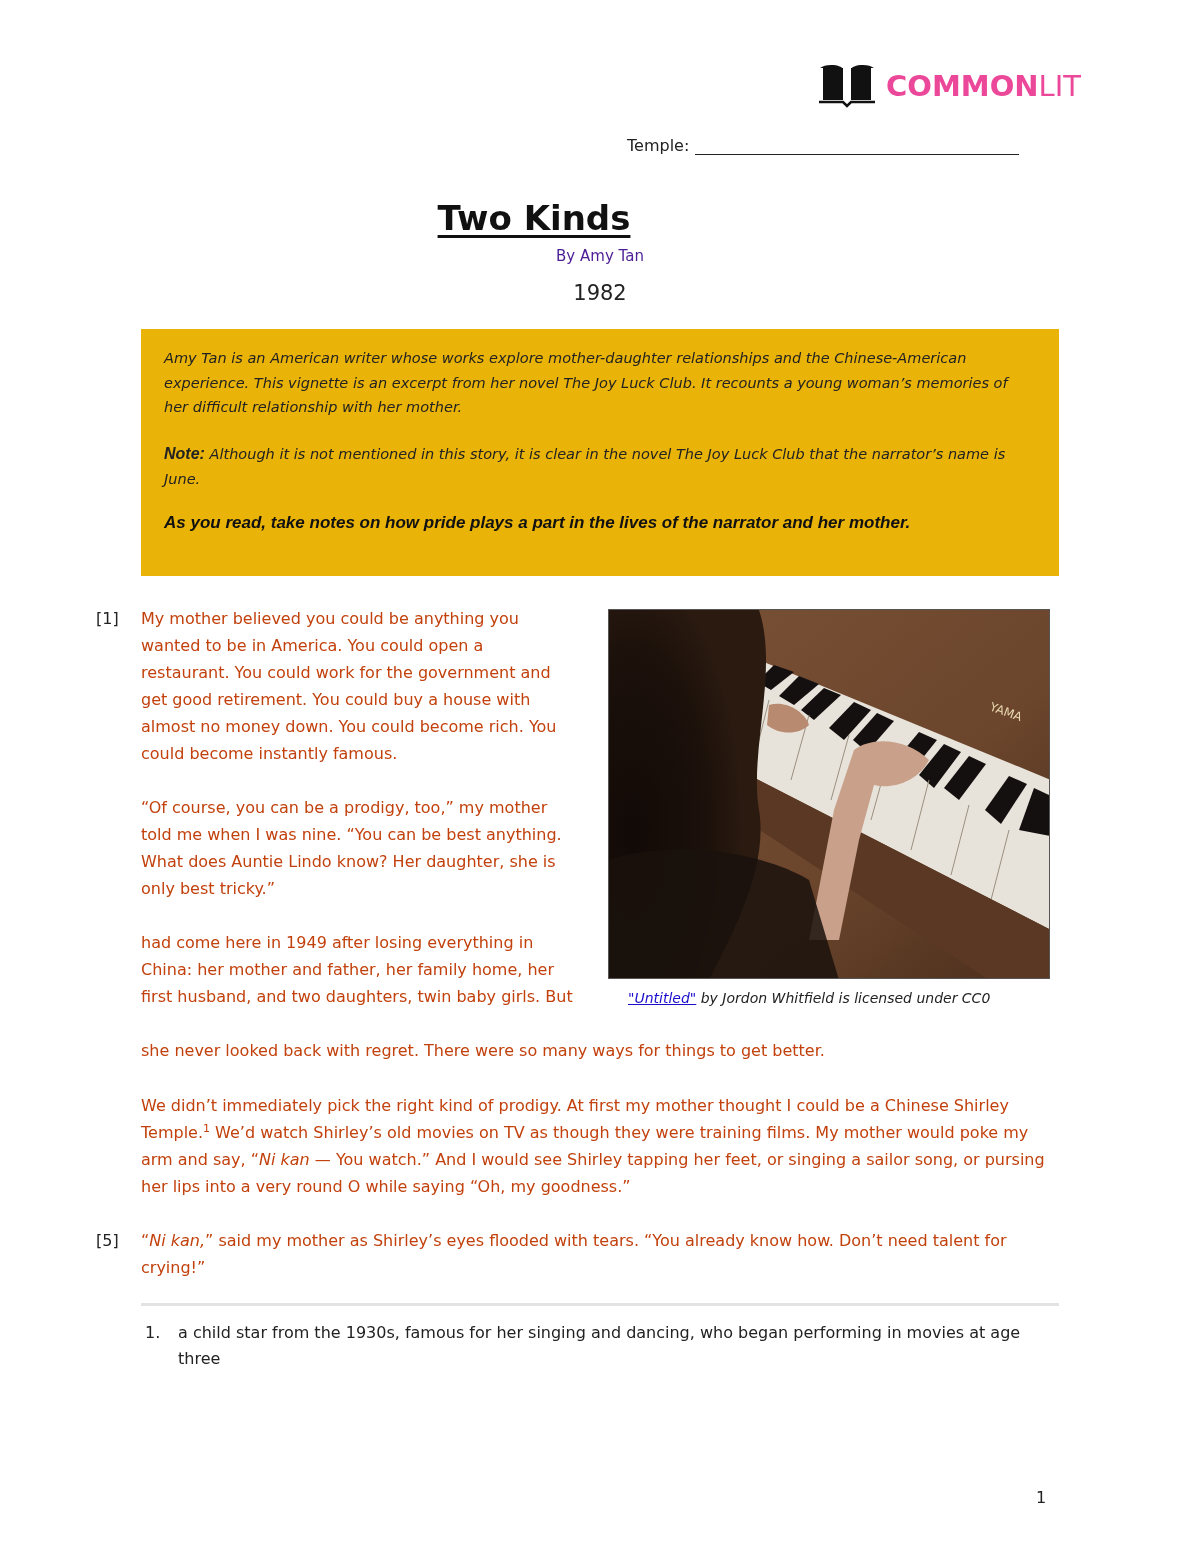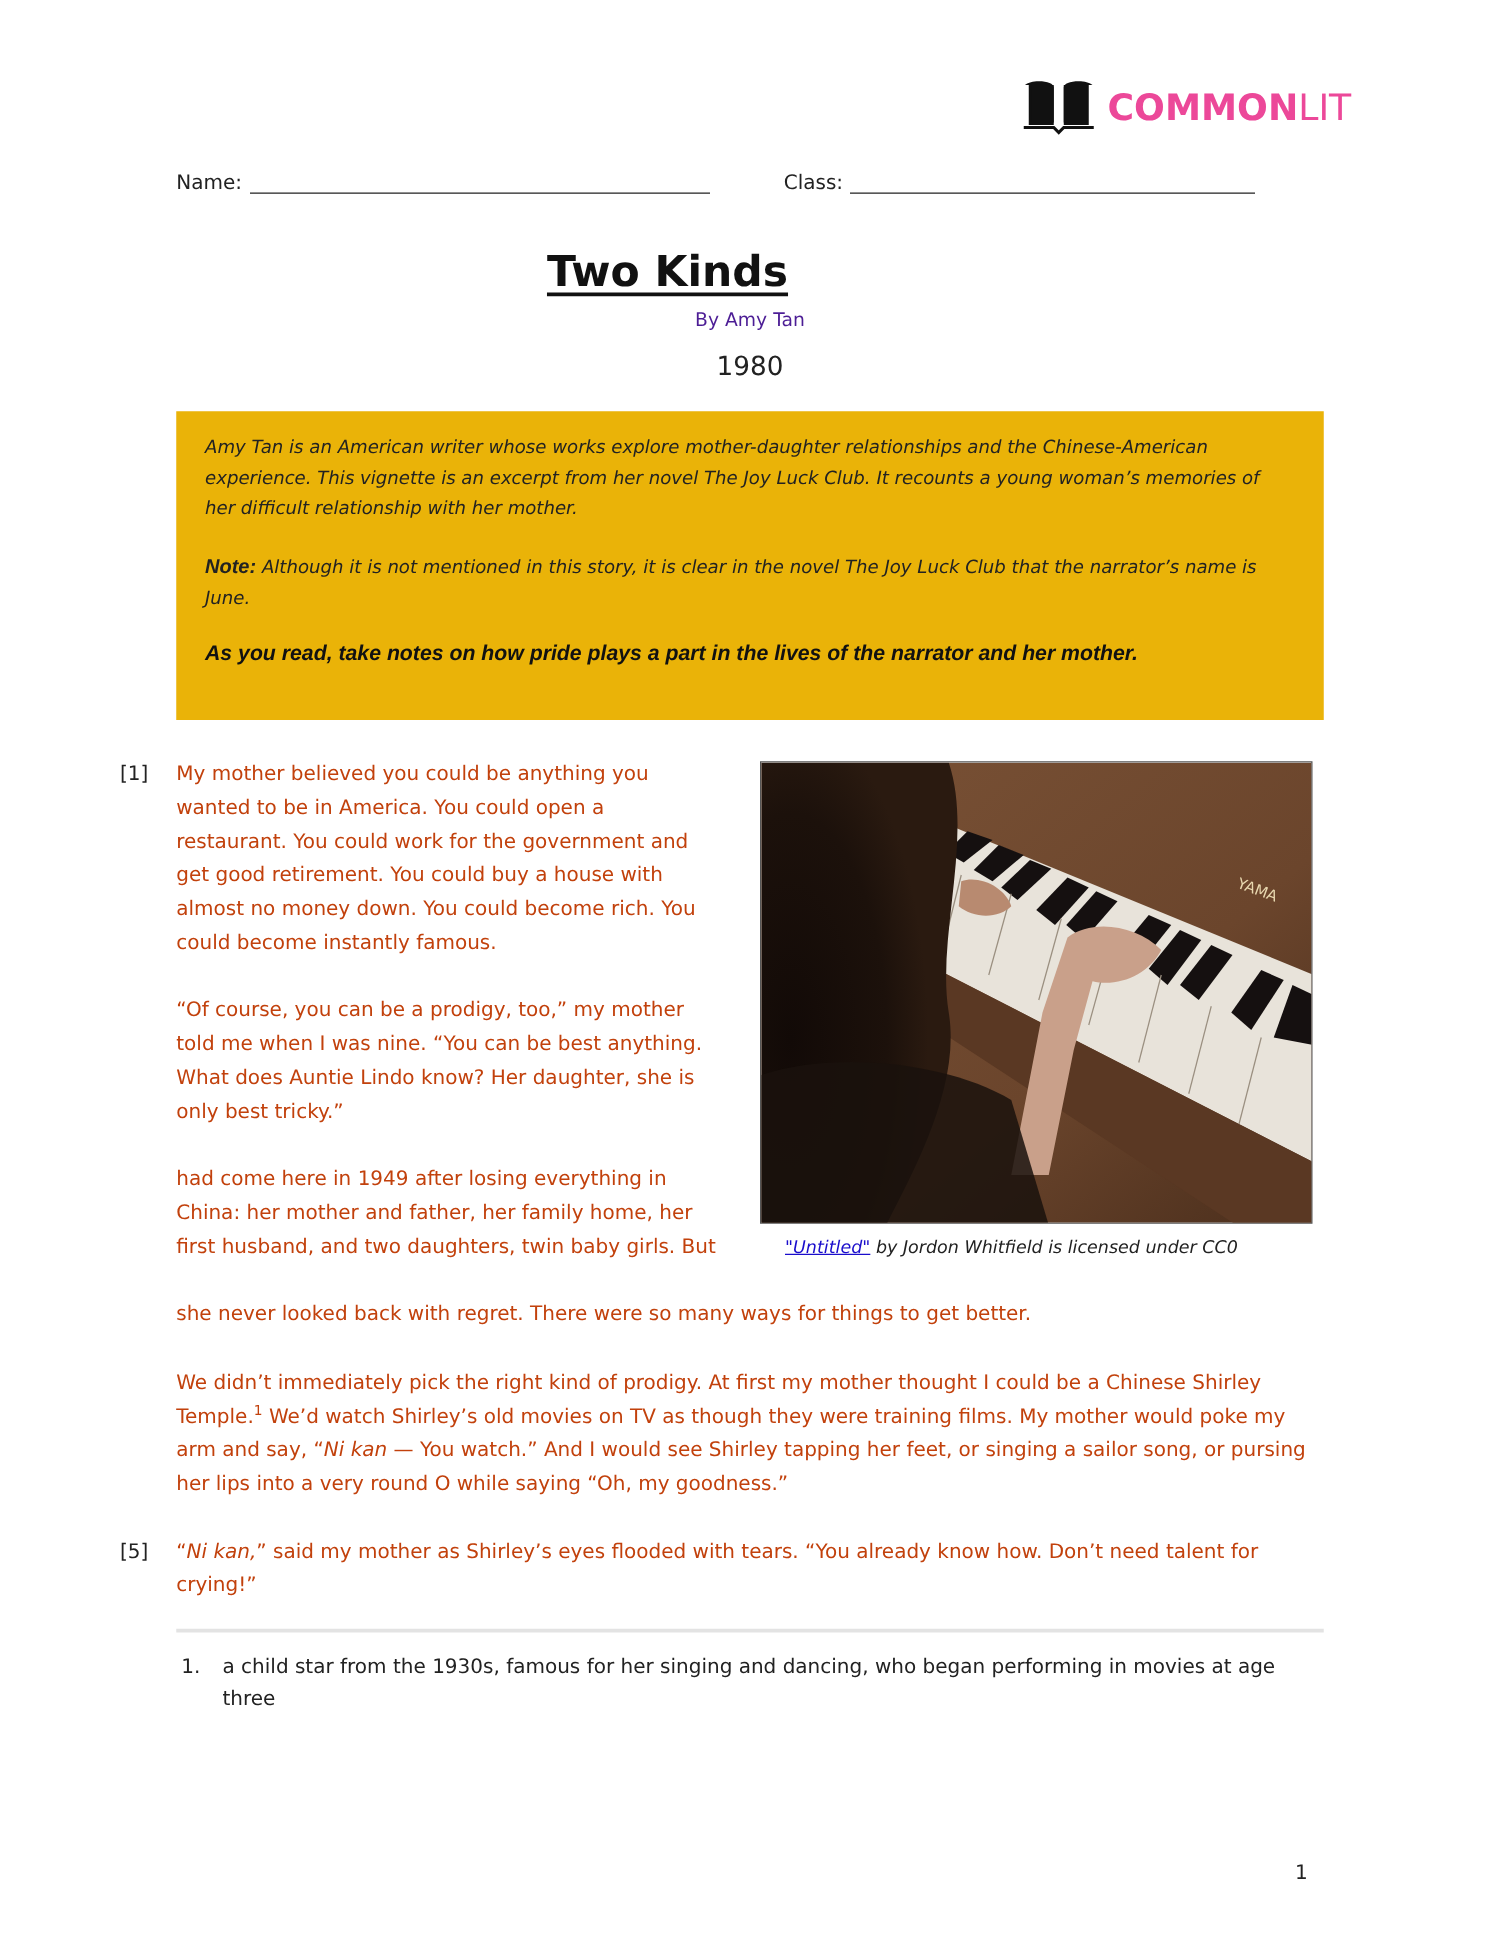--- a/index.html
+++ b/index.html
@@ -82,33 +82,29 @@
     <path d="M2 4 h3 v32 h20 v-30 c0,-3 -5,-5 -12,-5 c-5,0 -8,1 -11,3 z" fill="#111"></path>
     <path d="M56 4 h-3 v32 h-20 v-30 c0,-3 5,-5 12,-5 c5,0 8,1 11,3 z" fill="#111"></path>
     <path d="M7 4 v30 h18 v-30 z" fill="#111"></path>
     <path d="M51 4 v30 h-18 v-30 z" fill="#111"></path>
     <path d="M1 38 h24 l4 4 l4 -4 h24" stroke="#111" stroke-width="2.5" fill="none"></path>
   </svg>
   <span class="logo-text"><span>COMMON</span><span class="lit">LIT</span></span>
 </div>
 
 <div class="name-row">
-  <div class="field name-field">
-    <span>Name:</span>
+  <div class="field class-field">
+    <span>Temple:</span>
     <span class="line"></span>
   </div>
-  <div class="field class-field">
-    <span>Class:</span>
-    <span class="line"></span>
-  </div>
 </div>
 
 <div class="title"><span>Two Kinds</span></div>
 <div class="author">By Amy Tan</div>
-<div class="year">1980</div>
+<div class="year">1982</div>
 
 <div class="intro-box">
   <p class="intro-text">Amy Tan is an American writer whose works explore mother-daughter relationships and the Chinese-American experience. This vignette is an excerpt from her novel The Joy Luck Club. It recounts a young woman’s memories of her difficult relationship with her mother.</p>
   <p class="note-text"><span class="note-label">Note:</span> <span>Although it is not mentioned in this story, it is clear in the novel The Joy Luck Club that the narrator’s name is June.</span></p>
   <p class="reading-prompt">As you read, take notes on how pride plays a part in the lives of the narrator and her mother.</p>
 </div>
 
 <div class="para-num" style="left:96px; top:609px;">[1]</div>
 <div class="body-text" style="left:141px; top:605px; width:440px;">
   <div>My mother believed you could be anything you</div>

